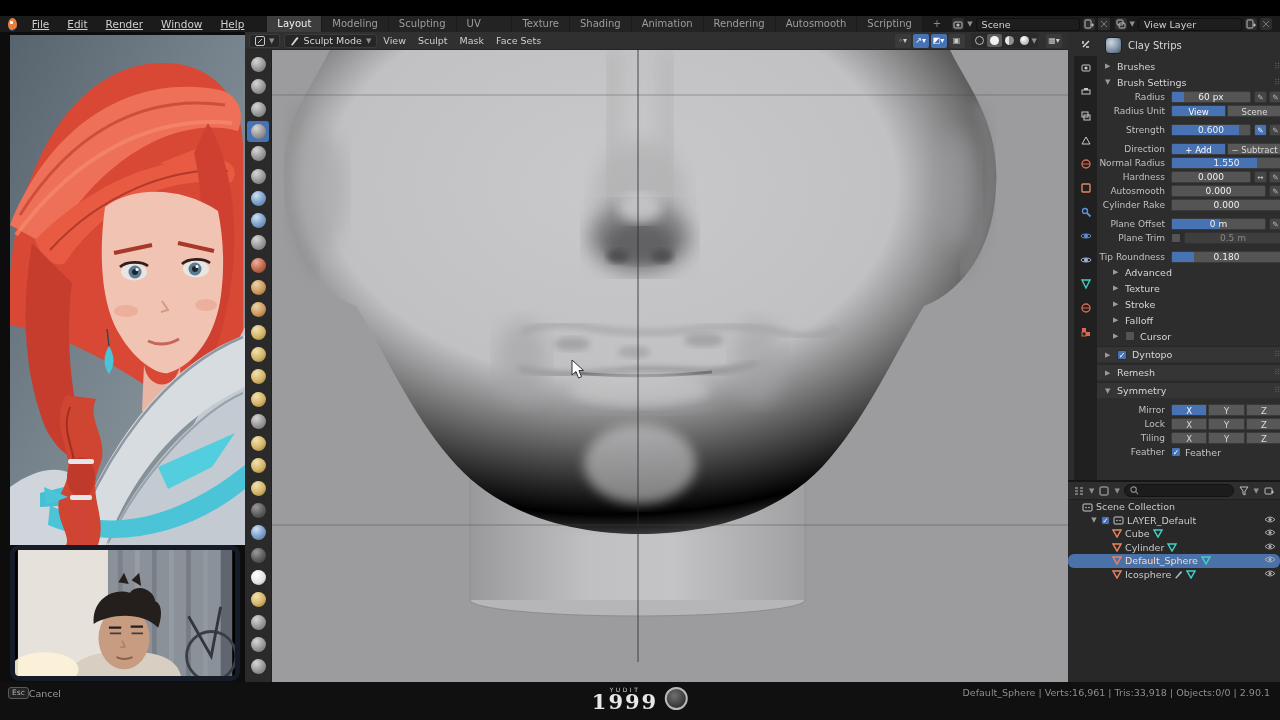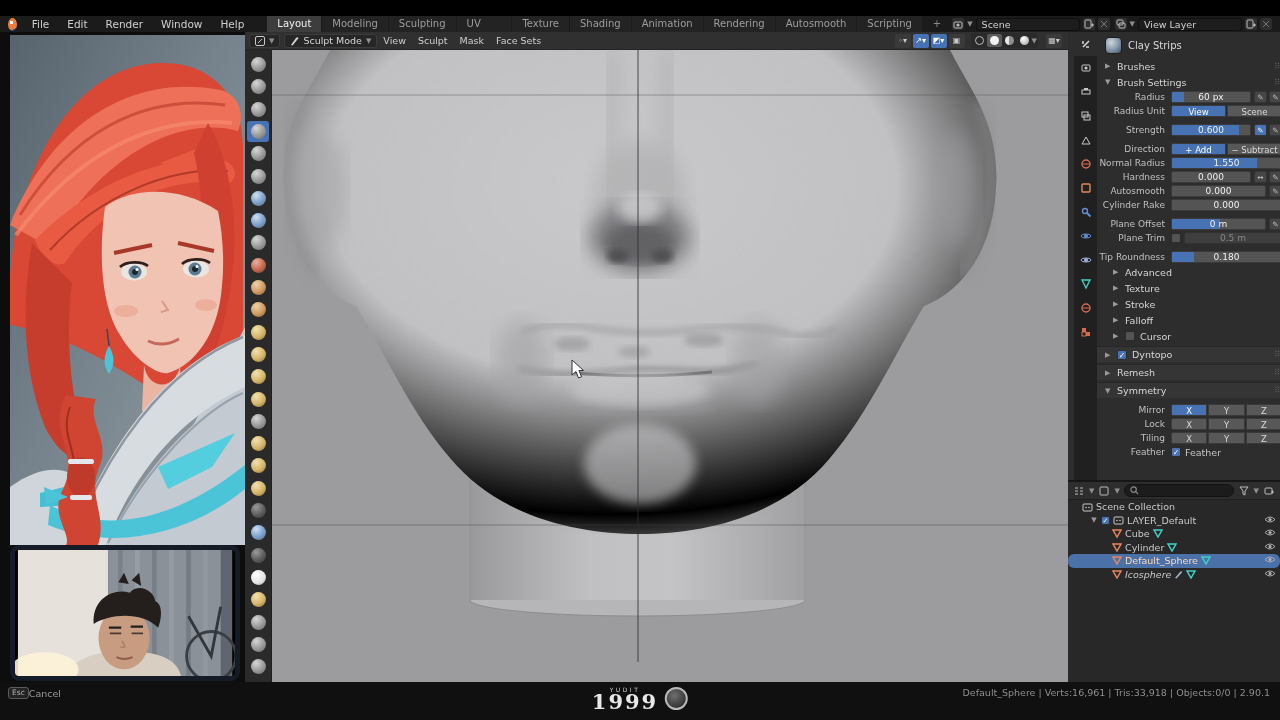--- a/index.html
+++ b/index.html
@@ -7,21 +7,21 @@
   body { font-family:"DejaVu Sans", sans-serif; }
   #app { position:relative; width:1280px; height:720px; overflow:hidden; background:#000; }
 
   
   #titlebar { position:absolute; left:0; top:0; width:1280px; height:16px; background:#060606;
     color:#f2f2f2; font-size:11px; font-weight:bold; text-align:center; line-height:16px; letter-spacing:.6px; }
   #menubar { position:absolute; left:0; top:16px; width:1280px; height:16px; background:#1b1b1b;
     display:flex; align-items:center; font-size:10.5px; color:#cfcfcf; }
   #blender-logo { width:13px; height:13px; margin:0 6px 0 8px; border-radius:50%;
     background:radial-gradient(circle at 40% 35%, #f5f5f5 0 18%, #e87d3c 19% 70%, #265787 71%); }
-  #menus { display:flex; }
+  #menus { display:flex;text-decoration:underline; }
   #menus span { padding:0 9px; cursor:default; }
   #workspaces { display:flex; margin-left:14px; height:16px; align-items:stretch; }
   #workspaces .ws { padding:0 10px; line-height:16px; color:#9d9d9d; background:#232323; border-right:1px solid #1b1b1b; font-size:10px; }
   #workspaces .ws.active { background:#3d3d3d; color:#efefef; }
   #workspaces .ws.plus { background:transparent; color:#8a8a8a; }
   #mb-right { margin-left:auto; display:flex; align-items:center; gap:5px; padding-right:8px; }
   .id-widget { display:flex; align-items:center; gap:3px; }
   .id-field { width:104px; height:13px; background:#1d1d1d; border:1px solid #101010; border-radius:3px;
     color:#d0d0d0; font-size:9.5px; line-height:12px; padding:0 5px; }
   .mini-ic { width:12px; height:12px; border-radius:2px; background:#2e2e2e; position:relative; display:inline-block; }
@@ -849,21 +849,21 @@
               </svg>
               <span class="nm">Default_Sphere</span>
               <svg width="10" height="9" viewBox="0 0 10 9">
                 <path d="M1,1 H9 L5,8 Z" fill="none" stroke="#41d0c5" stroke-width="1.5"></path>
               </svg>
               <span class="ol-eye"><svg width="12" height="9" viewBox="0 0 12 9">
                   <path d="M1,4.5 Q6,-0.5 11,4.5 Q6,9.5 1,4.5 Z" fill="none" stroke="#b0b0b0"></path>
                   <circle cx="6" cy="4.5" r="1.6" fill="#b0b0b0"></circle>
                 </svg></span>
             </div>
-            <div class="ol-row" style="padding-left: 44px; font-style: italic;">
+            <div class="ol-row" style="padding-left: 44px;">
               <svg width="10" height="9" viewBox="0 0 10 9">
                 <path d="M1,1 H9 L5,8 Z" fill="none" stroke="#e8845e" stroke-width="1.5"></path>
               </svg>
               <span class="nm">Icosphere</span>
               <svg width="9" height="9" viewBox="0 0 9 9">
                 <path d="M1,8 L6,2 Q7.5,0.5 8,1.8 Q8.3,3 6.8,3.8 L2.5,8.5 Z" fill="#9fb7cf"></path>
               </svg>
               <svg width="10" height="9" viewBox="0 0 10 9">
                 <path d="M1,1 H9 L5,8 Z" fill="none" stroke="#41d0c5" stroke-width="1.5"></path>
               </svg>

